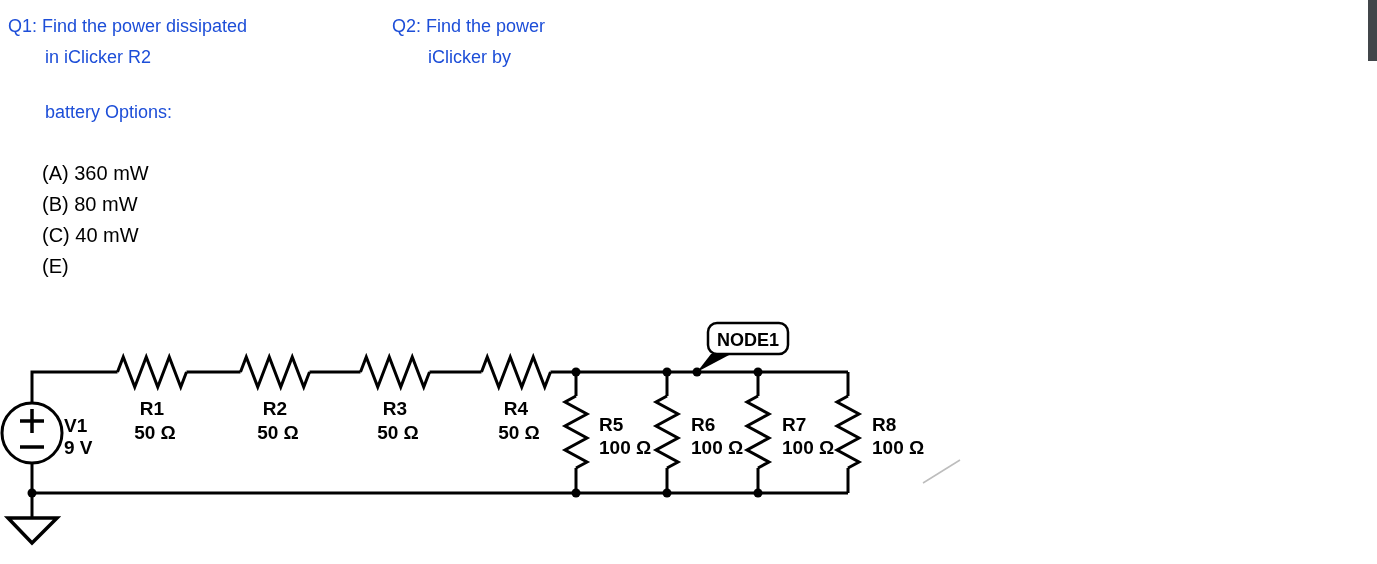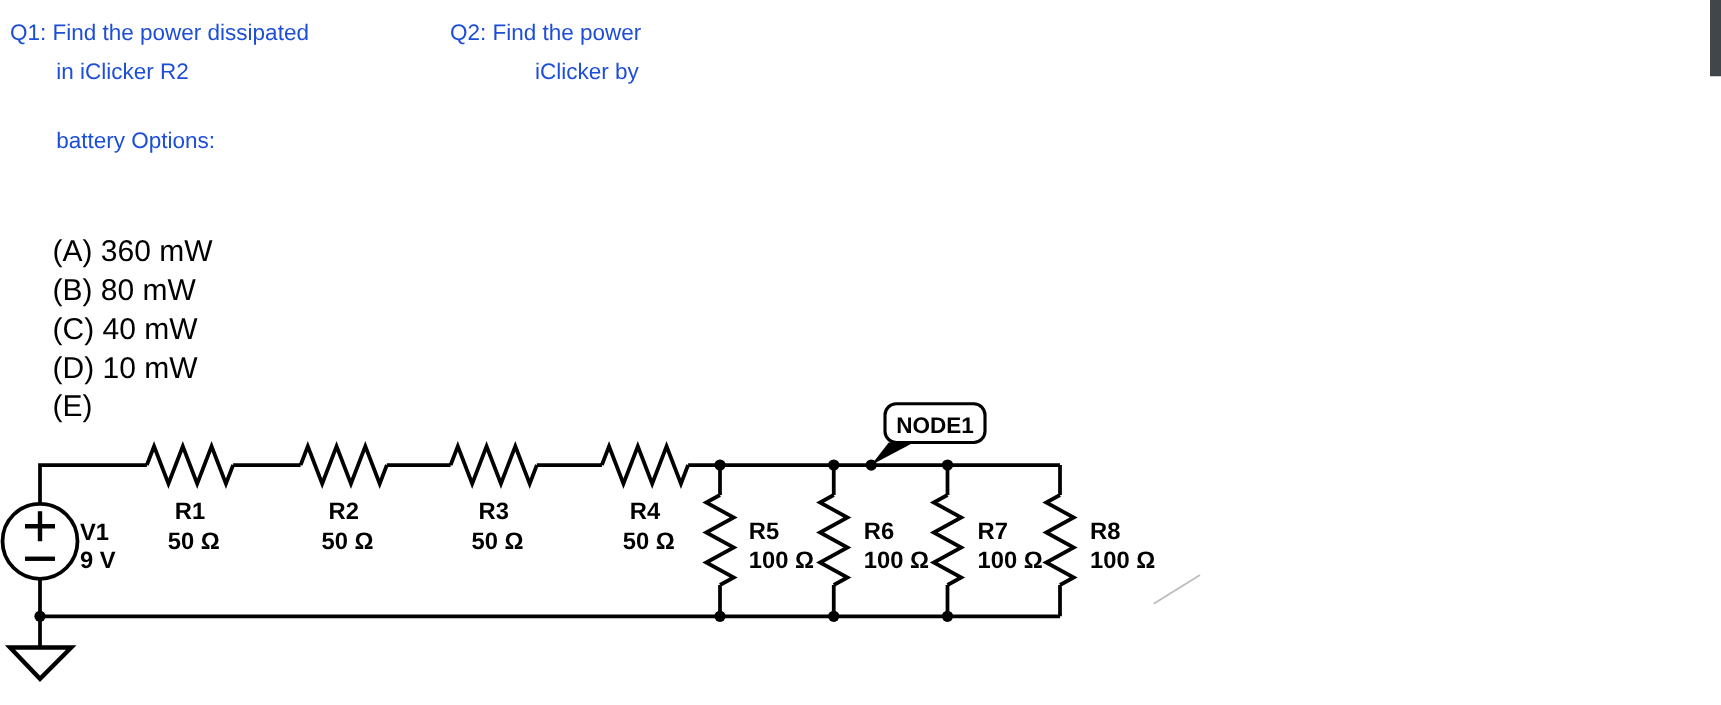--- a/index.html
+++ b/index.html
@@ -4,47 +4,46 @@
 <style>
   html,body{margin:0;padding:0;background:#ffffff;}
   .page{
     position:relative;width:1377px;height:564px;background:#ffffff;overflow:hidden;
     font-family:"Liberation Sans",sans-serif;color:#000;
   }
   .txt{
     position:absolute;font-size:18px;line-height:31px;white-space:nowrap;color:#1d4ed8;
   }
   .options{
-    position:absolute;font-size:24px;line-height:31px;color:#000;margin-top:28px;
+    position:absolute;font-size:20px;line-height:31px;color:#000;
   }
   .options .opt{height:31px;white-space:nowrap;}
   svg.circuit{position:absolute;left:0;top:0;}
   svg .lbl{font-family:"Liberation Sans",sans-serif;font-weight:bold;font-size:19px;fill:#000;}
   svg .node-lbl{font-family:"Liberation Sans",sans-serif;font-weight:bold;font-size:18px;fill:#000;}
   .scroll-thumb{
     position:absolute;right:0;top:0;width:9px;height:61px;background:#41464a;
   }
 </style>
 </head>
 <body>
 
 <div class="page">
 
   <div class="txt" style="left:8px;top:11px">Q1: Find the power dissipated</div>
   <div class="txt" style="left:45px;top:42px">in iClicker R2</div>
   <div class="txt" style="left:45px;top:97px">battery Options:</div>
 
-  <div class="txt" style="left:360px;top:11px">Q2: Find the power</div>
+  <div class="txt" style="left:392px;top:11px">Q2: Find the power</div>
   <div class="txt" style="left:428px;top:42px">iClicker by</div>
 
   <div class="options" style="left:42px;top:158px">
     <div class="opt">(A) 360 mW</div>
     <div class="opt">(B) 80 mW</div>
     <div class="opt">(C) 40 mW</div>
-    <div class="opt">(D) 10 mW</div>
     <div class="opt">(E)</div>
   </div>
 
 
   <svg class="circuit" width="1377" height="564" viewBox="0 0 1377 564">
 
     <g stroke="#000" stroke-width="3" fill="none">
 
       <path d="M32,403 V372 H117.5"></path>
 

